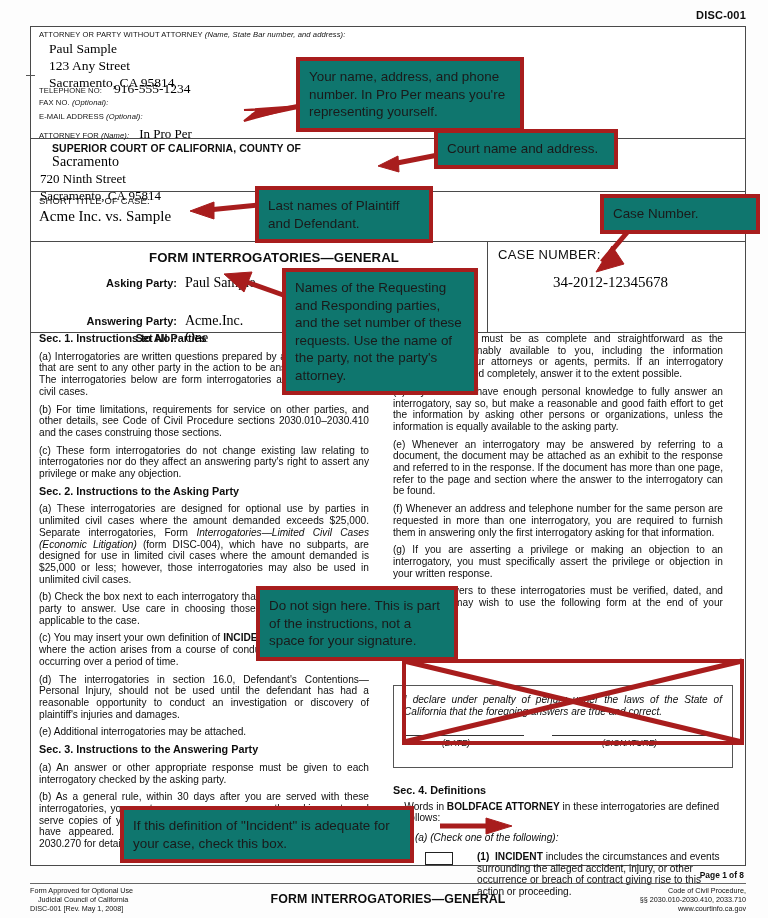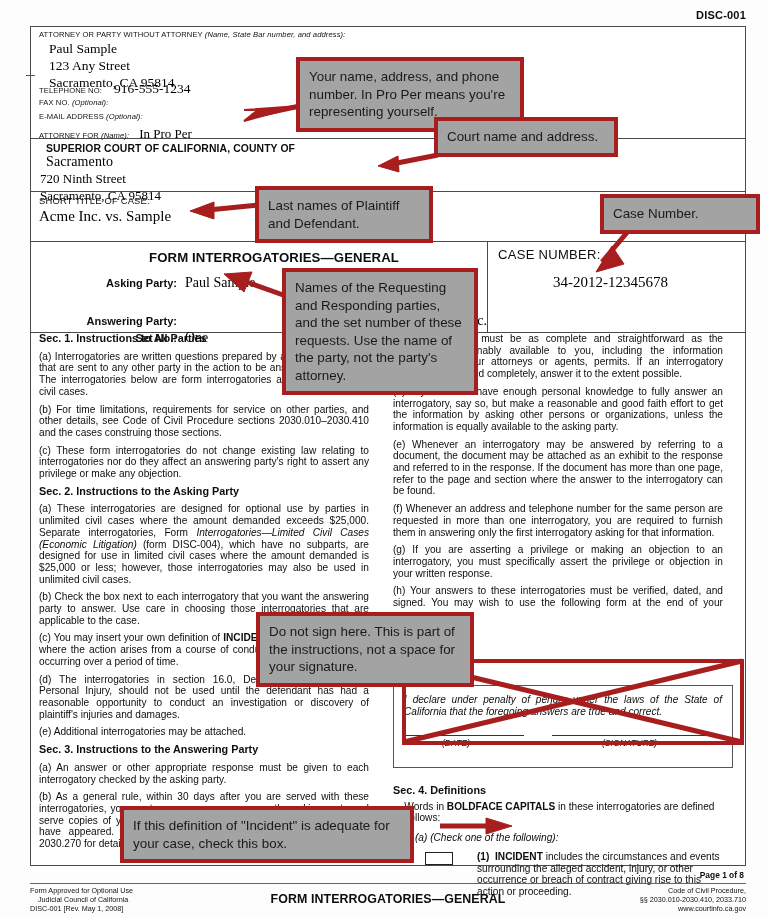--- a/index.html
+++ b/index.html
@@ -88,21 +88,21 @@
     padding: 4px 8px 0 8px;
   }
   .court-head {
     font-size: 10.4px;
     font-weight: bold;
     letter-spacing: .1px;
     display: flex;
     align-items: baseline;
     flex-direction: column;
   }
-  .court-head .fill { margin-left: 7px; font-size: 14px; font-weight: normal; }
+  .court-head .fill { margin-left: 13px; font-size: 14px; font-weight: normal; }
   .court-line { margin-left: 1px; margin-top: 1px; font-size: 13px; }
 
   
   .title-box {
     position: absolute;
     left: 0; top: 165px;
     width: 100%; height: 50px;
     border-bottom: 1px solid #4a4a4a;
     padding: 3px 8px 0 8px;
   }
@@ -131,21 +131,21 @@
   .party-row {
     display: flex;
     align-items: baseline;
     font-size: 11px;
     font-weight: bold;
     margin-top: 7px;
   }
   .party-row .lab { width: 146px; text-align: right; }
   .party-row .fill { margin-left: 8px; font-weight: normal; font-size: 14px; }
   .party-row.asking { margin-top: 10px; }
-  .party-row.answering { margin-top: 22px; justify-content: space-between; }
+  .party-row.answering { margin-top: 22px; }
   .party-row.setno { margin-top: 1px; }
 
   .case-box {
     position: absolute;
     left: 456px; top: 0;
     width: 260px; height: 100%;
     border-left: 1px solid #4a4a4a;
     padding: 5px 0 0 10px;
   }
   .case-box .cl { font-size: 13px; letter-spacing: .3px; }
@@ -274,21 +274,21 @@
   .foot-right {
     position: absolute; right: 0; top: 2px;
     text-align: right;
     font-size: 7.2px; line-height: 9.2px;
   }
 
   
   #annots { position: absolute; left:0; top:0; width:768px; height:918px; pointer-events:none; }
   .callout {
     position: absolute;
-    background: #a3a3a3;
+    background: #0f766e;
     border: 4px solid #a81d1d;
     color: #1a1a1a;
     font-size: 13.4px;
     line-height: 17.5px;
     padding: 7px 9px;
     pointer-events: auto;
   }
   svg.arrows { position:absolute; left:0; top:0; width:768px; height:918px; }
 </style>
 </head>
@@ -389,21 +389,21 @@
         <div class="sig-lines">
           <div class="sig-line date"></div>
           <div class="sig-line sign"></div>
           <div class="sig-cap date">(DATE)</div>
           <div class="sig-cap sign">(SIGNATURE)</div>
         </div>
       </div>
 
       <div class="sec4">
         <div class="sec-head" style="margin-top:0">Sec. 4. Definitions</div>
-        <div class="bodyline">&nbsp;&nbsp;&nbsp;&nbsp;<span>Words in </span><b class="bd">BOLDFACE CAPITALS</b><span> in these interrogatories are defined as follows:</span></div>
+        <div class="bodyline">&nbsp;&nbsp;&nbsp;&nbsp;<span>Words in </span><b class="bd">BOLDFACE ATTORNEY</b><span> in these interrogatories are defined as follows:</span></div>
         <div class="bodyline" style="margin-top:8px;padding-left:22px"><i class="it">(a) (Check one of the following):</i></div>
         <div class="checkrow">
           <div class="checkbox-sq"></div>
           <div class="txt"><b class="bd">(1)</b>&nbsp;&nbsp;<b class="bd">INCIDENT</b><span> includes the circumstances and events surrounding the alleged accident, injury, or other occurrence or breach of contract giving rise to this action or proceeding.</span></div>
         </div>
       </div>
     </div>
 
   </div>
 
@@ -460,27 +460,27 @@
       <g stroke="#a81d1d" stroke-width="5" fill="none">
         <line x1="404" y1="661" x2="742" y2="742"></line>
         <line x1="404" y1="742" x2="742" y2="661"></line>
       </g>
     </svg>
 
     <div style="position:absolute;left:402px;top:659px;width:342px;height:86px;border:4px solid #a81d1d;"></div>
 
     <div class="callout" style="left:296px; top:57px; width:228px;">Your name, address, and phone number. In Pro Per means you're representing yourself.</div>
 
-    <div class="callout" style="left:434px; top:117px; width:184px;">Court name and address.</div>
+    <div class="callout" style="left:434px; top:129px; width:184px;">Court name and address.</div>
 
     <div class="callout" style="left:255px; top:186px; width:178px;">Last names of Plaintiff and Defendant.</div>
 
     <div class="callout" style="left:600px; top:194px; width:160px;">Case Number.</div>
 
     <div class="callout" style="left:282px; top:268px; width:196px;">Names of the Requesting and Responding parties, and the set number of these requests. Use the name of the party, not the party's attorney.</div>
 
-    <div class="callout" style="left:256px; top:612px; width:218px;">Do not sign here. This is part of the instructions, not a space for your signature.</div>
+    <div class="callout" style="left:256px; top:586px; width:202px;">Do not sign here. This is part of the instructions, not a space for your signature.</div>
 
     <div class="callout" style="left:120px; top:806px; width:294px;">If this definition of "Incident" is adequate for your case, check this box.</div>
 
   </div>
 
 </div>
 
 </body></html>

